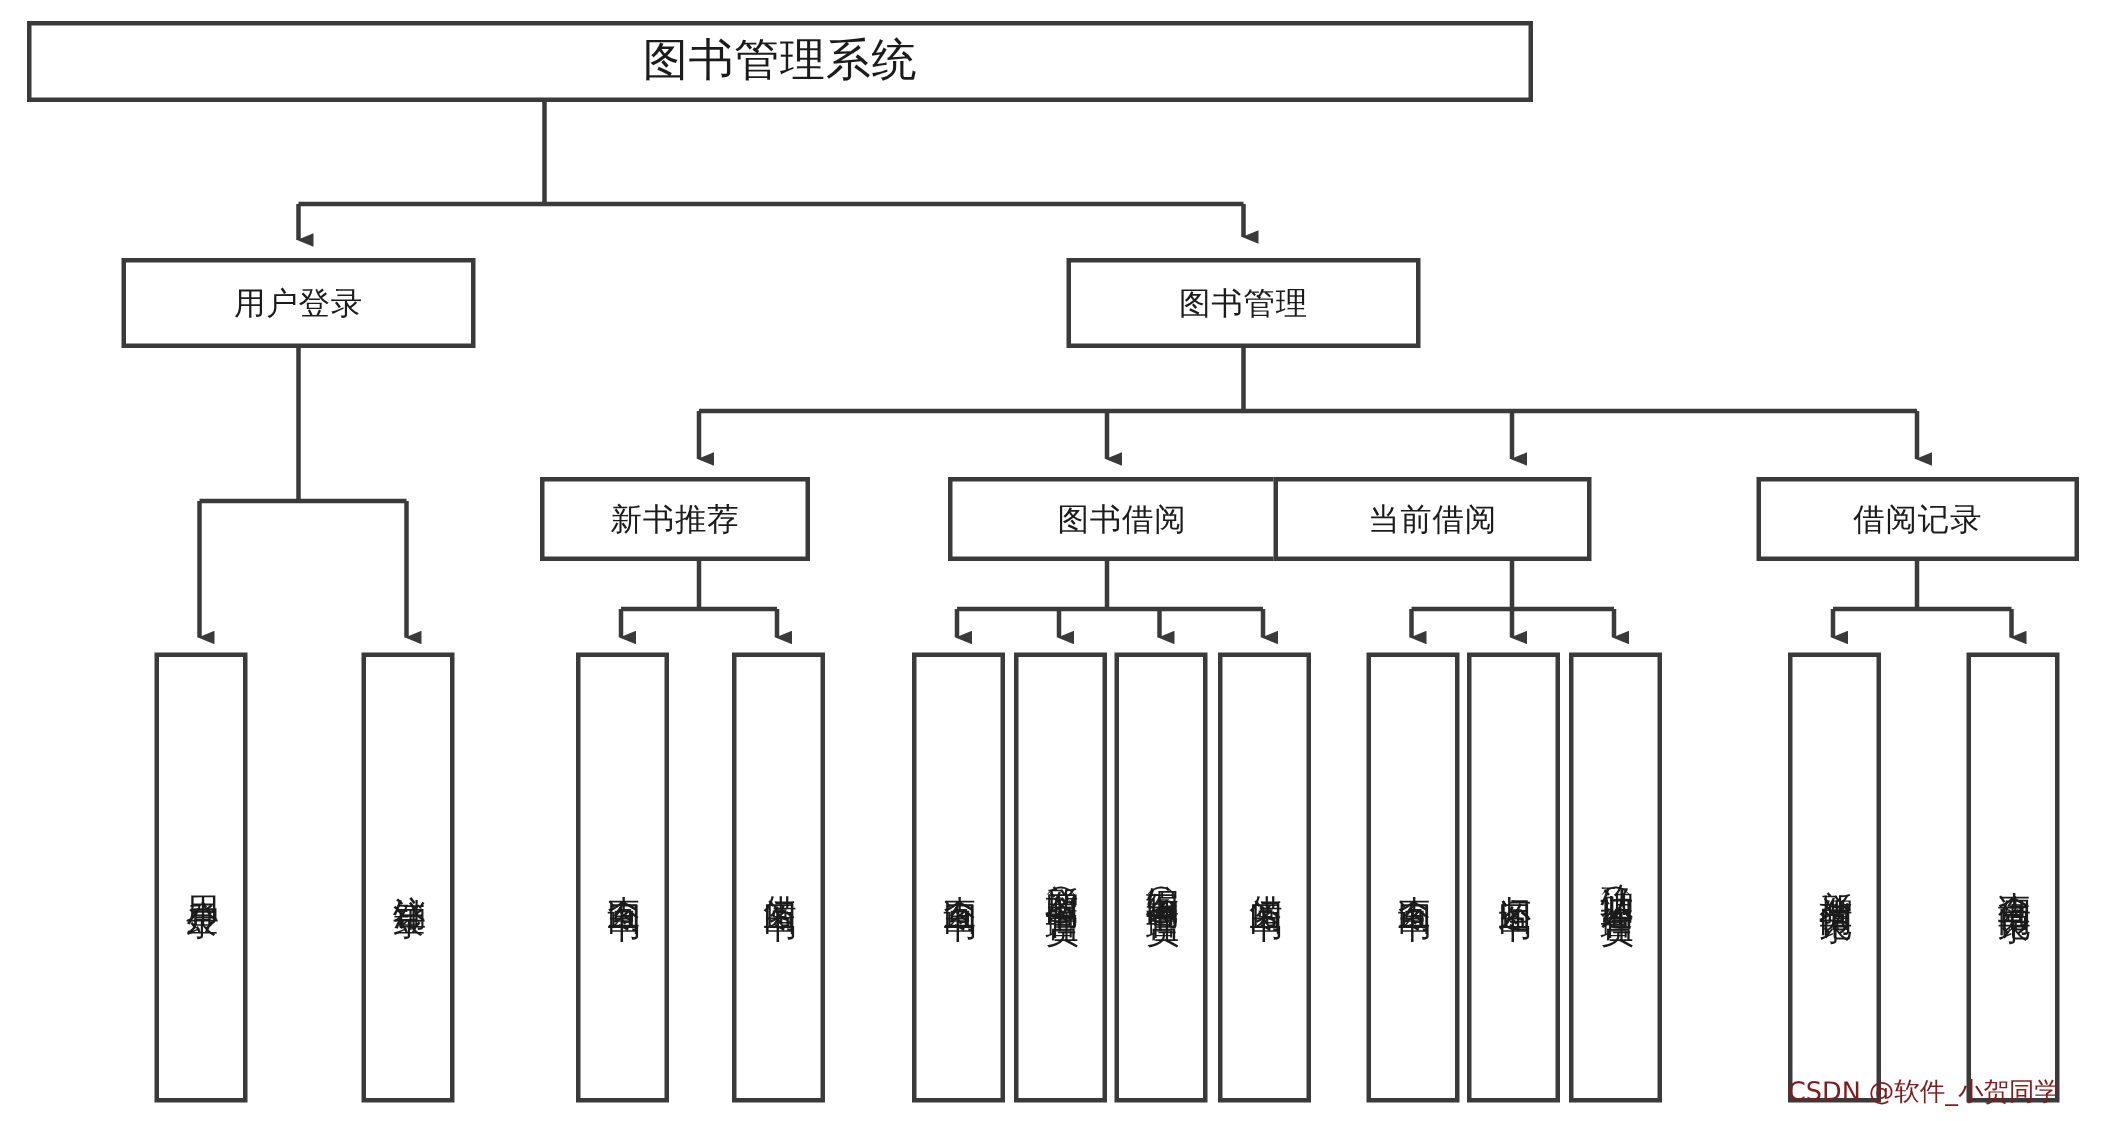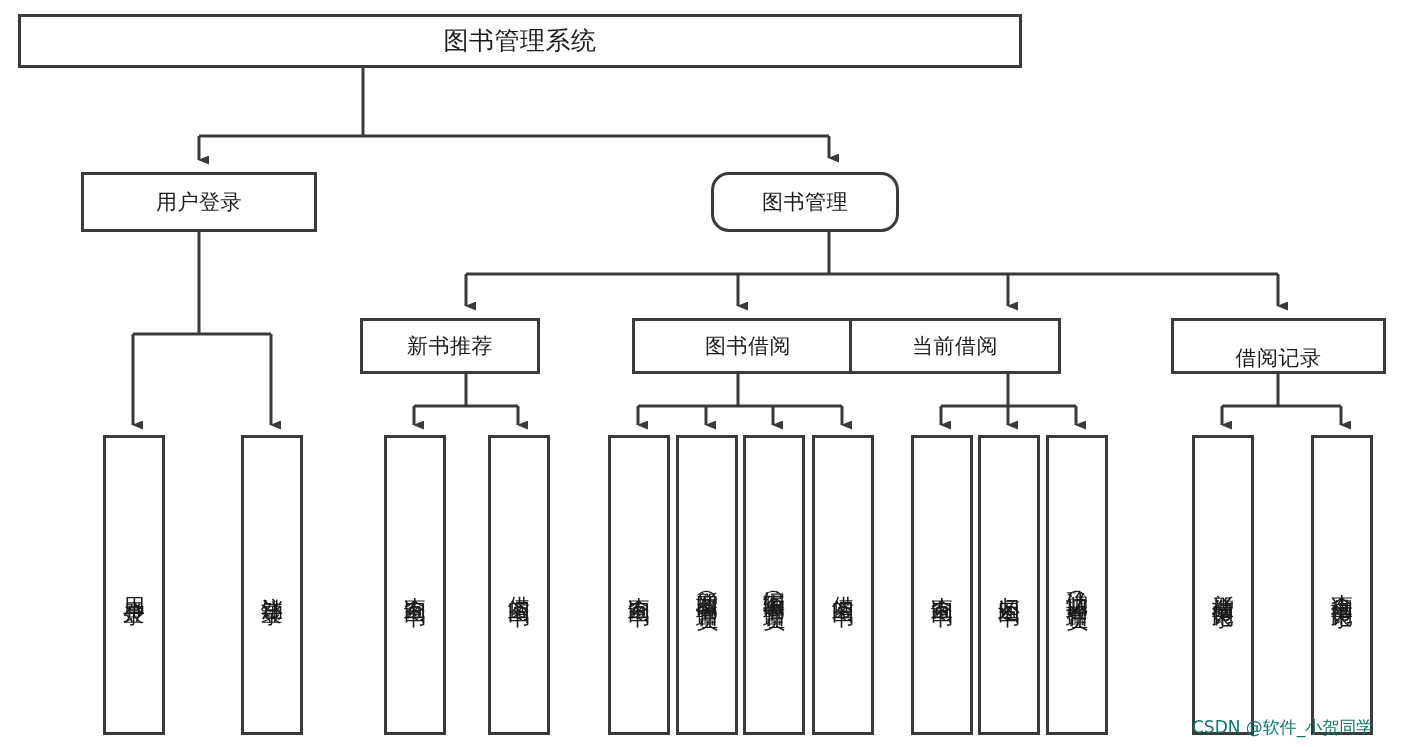--- a/index.html
+++ b/index.html
@@ -41,27 +41,27 @@
     letter-spacing: 0.5px;
     white-space: nowrap;
     text-align: center;
   }
   .node-box.vertical .node-label {
     writing-mode: vertical-rl;
     text-orientation: upright;
     letter-spacing: 3px;
     font-size: 22px;
   }
-  .node-box.root .node-label { font-size: 25px; }
+  .node-box.root .node-label { font-size: 30px; }
   .watermark {
     position: absolute;
     left: 1192px;
     top: 716px;
     font-size: 17px;
-    color: #0f766e;
+    color: #7f1d1d;
     white-space: nowrap;
     pointer-events: none;
     font-family: "DejaVu Sans", "Liberation Sans", sans-serif;
   }
 </style>
 </head>
 <body>
 
 <div id="diagram-root">
 
@@ -116,34 +116,34 @@
     </g>
   </svg>
 
   <div class="node-box root" style="left:18px; top:14px; width:1004px; height:54px;">
     <span class="node-label">图书管理系统</span>
   </div>
 
   <div class="node-box" style="left:81px; top:172px; width:236px; height:60px;">
     <span class="node-label">用户登录</span>
   </div>
-  <div class="node-box" style="left:711px; top:172px; width:188px; height:60px;border-radius:18px;">
+  <div class="node-box" style="left:711px; top:172px; width:236px; height:60px;">
     <span class="node-label">图书管理</span>
   </div>
 
   <div class="node-box" style="left:360px; top:318px; width:180px; height:56px;">
     <span class="node-label">新书推荐</span>
   </div>
   <div class="node-box" style="left:632px; top:318px; width:232px; height:56px;">
     <span class="node-label">图书借阅</span>
   </div>
   <div class="node-box" style="left:849px; top:318px; width:212px; height:56px;">
     <span class="node-label">当前借阅</span>
   </div>
-  <div class="node-box" style="left:1171px; top:318px; width:215px; height:56px;align-items:flex-end;">
+  <div class="node-box" style="left:1171px; top:318px; width:215px; height:56px;">
     <span class="node-label">借阅记录</span>
   </div>
 
   <div class="node-box vertical" style="left:103px; top:435px; width:62px; height:300px;">
     <span class="node-label">用户登录</span>
   </div>
   <div class="node-box vertical" style="left:241px; top:435px; width:62px; height:300px;">
     <span class="node-label">注销登录</span>
   </div>
 

